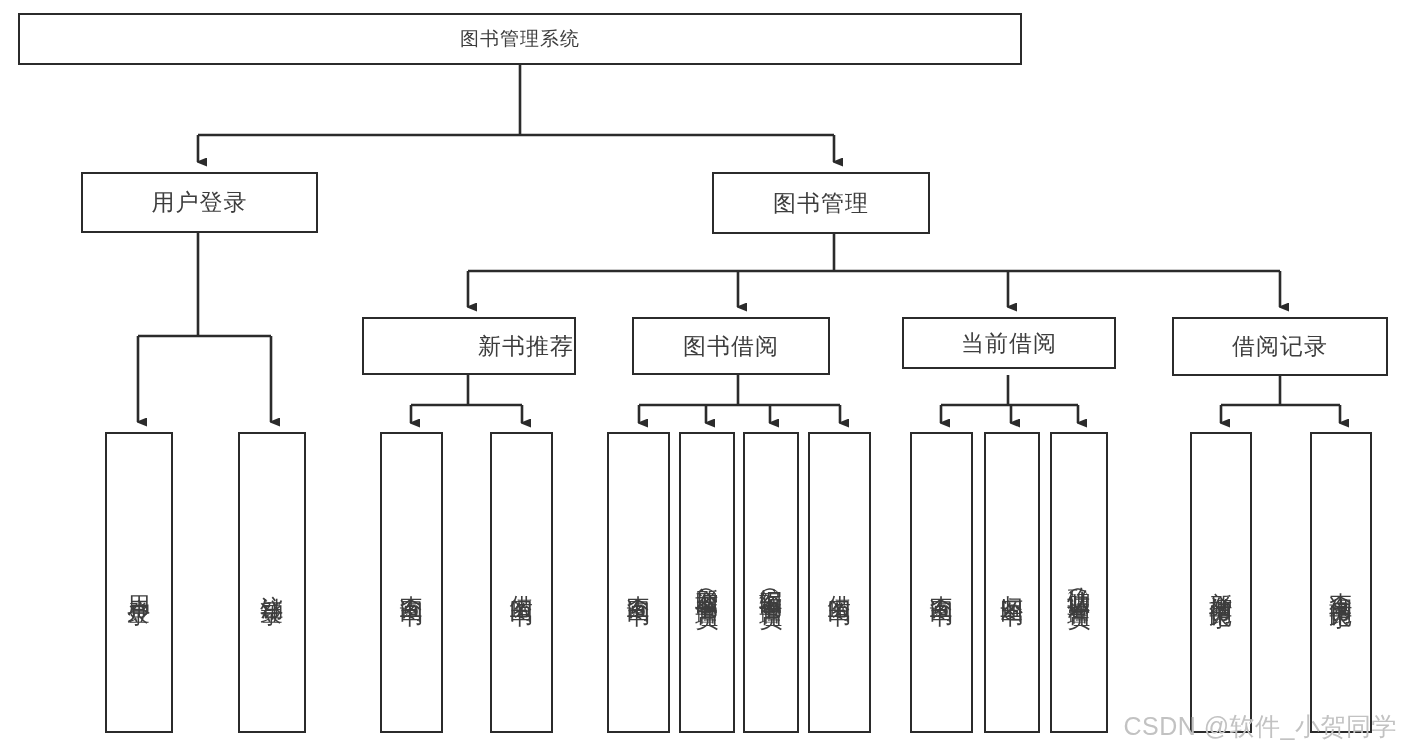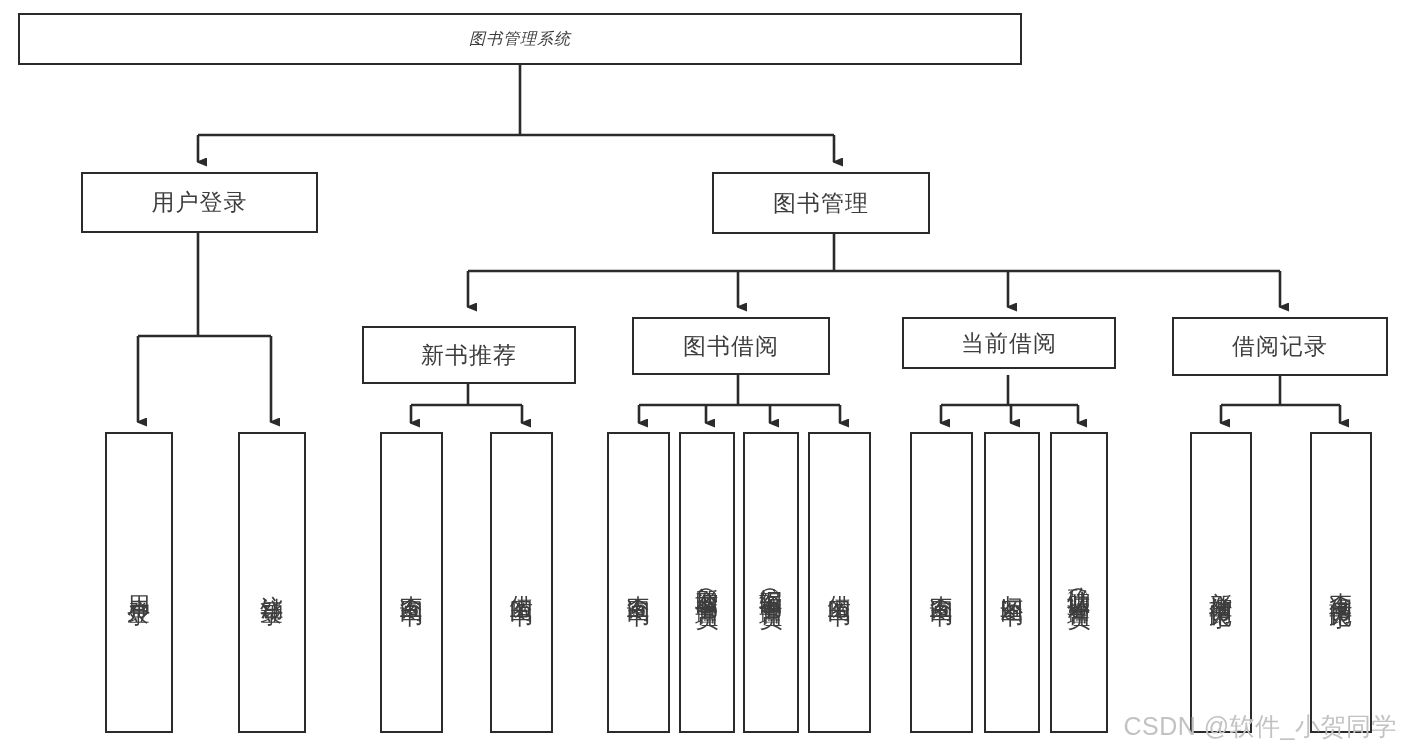--- a/index.html
+++ b/index.html
@@ -50,22 +50,21 @@
     padding: 4px 0;
   }
   .node.vertical .label {
     writing-mode: vertical-rl;
     text-orientation: upright;
     text-align: center;
     white-space: normal;
     max-height: 100%;
   }
   .node.root {
-    font-size: 16px;
-    font-style: italic;
+    font-size: 19px;
   }
   #watermark {
     position: absolute;
     right: 8px;
     bottom: 4px;
     font-size: 25px;
     color: #c2c2c2;
     white-space: nowrap;
     letter-spacing: 0.5px;
     pointer-events: none;
@@ -130,21 +129,21 @@
     <span class="label">图书管理系统</span>
   </div>
 
   <div class="node horizontal" style="left:81px; top:172px; width:237px; height:61px;">
     <span class="label">用户登录</span>
   </div>
   <div class="node horizontal" style="left:712px; top:172px; width:218px; height:62px;">
     <span class="label">图书管理</span>
   </div>
 
-  <div class="node horizontal" style="left:362px; top:326px; width:214px; height:58px;">
+  <div class="node horizontal" style="left:362px; top:317px; width:214px; height:58px;justify-content:flex-end;">
     <span class="label">新书推荐</span>
   </div>
   <div class="node horizontal" style="left:632px; top:317px; width:198px; height:58px;">
     <span class="label">图书借阅</span>
   </div>
   <div class="node horizontal" style="left:902px; top:317px; width:214px; height:52px;">
     <span class="label">当前借阅</span>
   </div>
   <div class="node horizontal" style="left:1172px; top:317px; width:216px; height:59px;">
     <span class="label">借阅记录</span>

